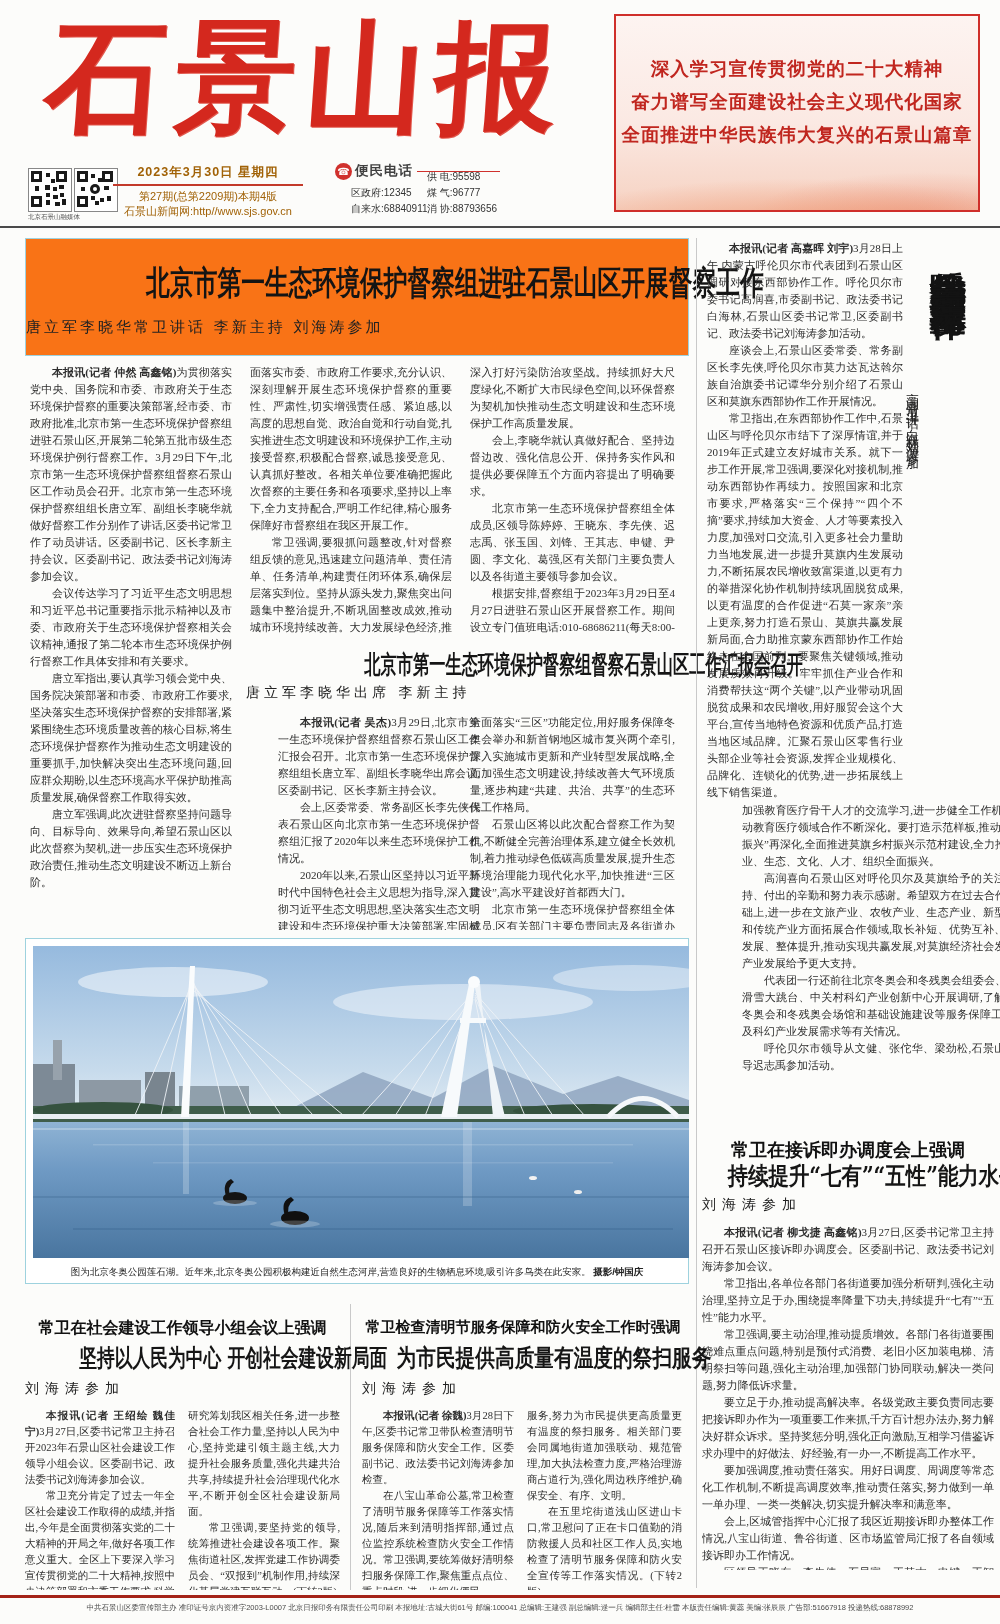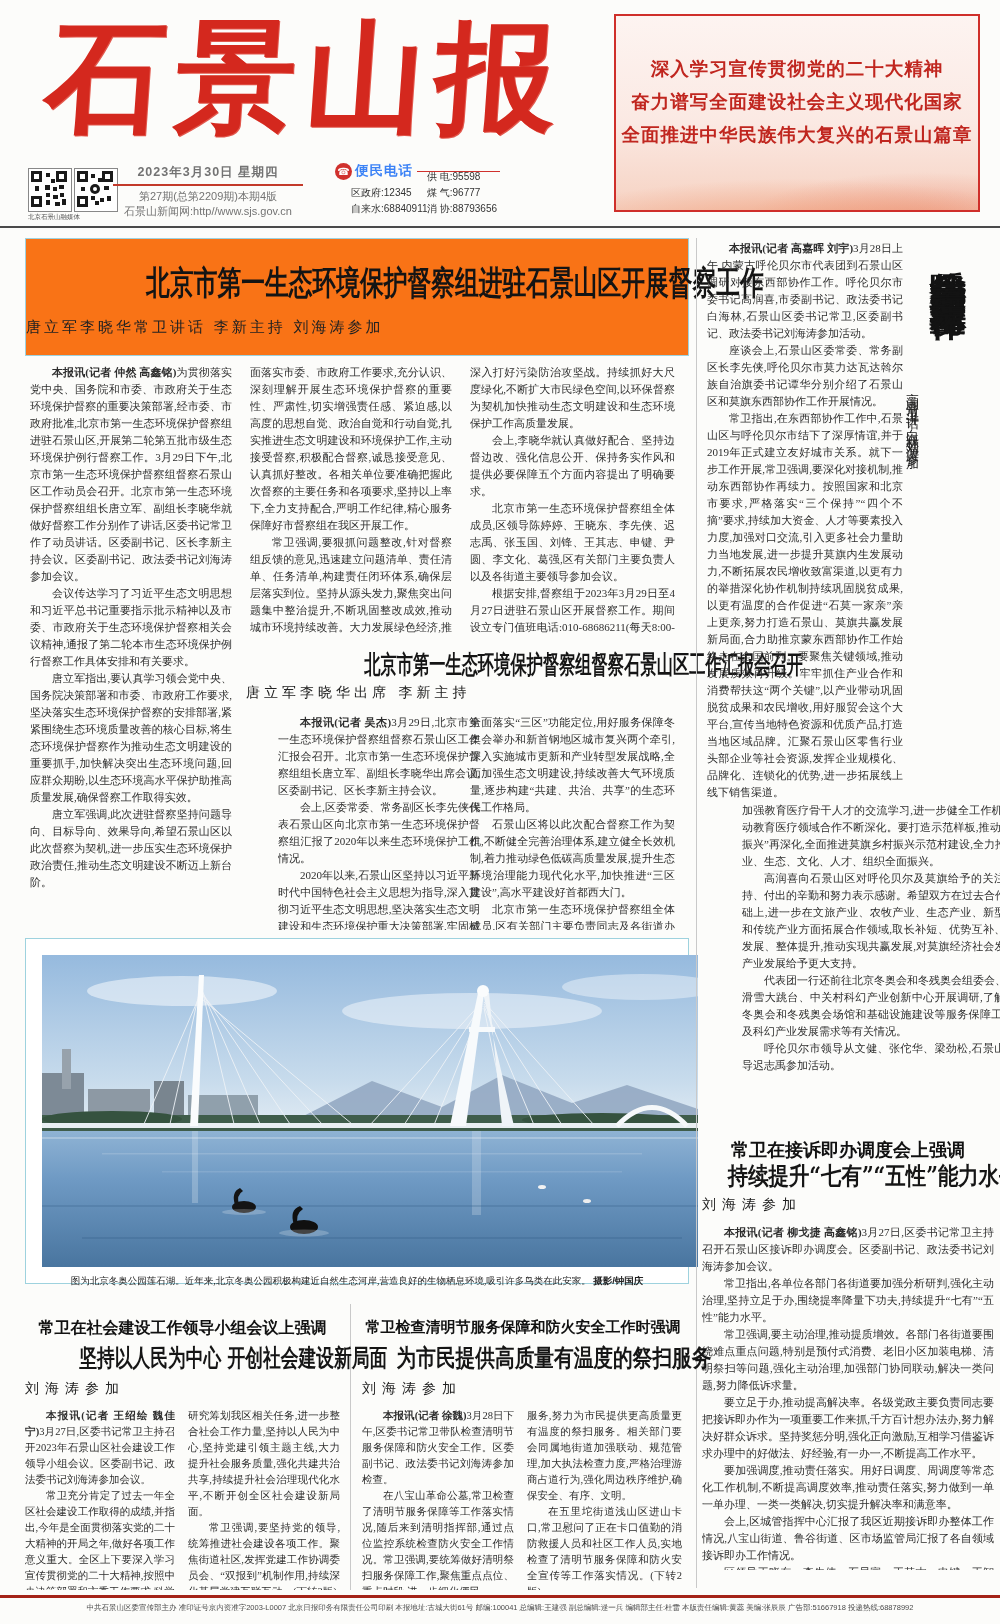--- a/index.html
+++ b/index.html
@@ -6,29 +6,29 @@
   .page{position:relative;width:1000px;height:1624px;margin:0 auto;background:#fcfcfa;overflow:hidden;
         font-family:"Liberation Sans",sans-serif;}
 
   
   .masthead{position:absolute;left:46px;top:2px;font-family:"DejaVu Serif",serif;font-weight:bold;
             font-size:120px;line-height:150px;color:#d4281e;letter-spacing:10px;transform:skewX(-4deg);
             text-shadow:1px 1px 0 #e2584d;}
   .qr{position:absolute;width:42px;height:42px;background:#fff;border:1px solid #888;}
   .qr svg{display:block;}
   .qr-caption{position:absolute;left:28px;top:213px;width:100px;font-size:6.5px;color:#555;}
-  .dateblock{position:absolute;left:113px;top:164px;width:190px;text-align:center;color:#737373;}
+  .dateblock{position:absolute;left:113px;top:164px;width:190px;text-align:center;color:#a16207;}
   .dateblock .d1{font-size:12.5px;letter-spacing:1px;font-weight:bold;}
   .dateblock .rule{height:2px;background:#c33a2a;margin:3px 0 3px 0;}
   .dateblock .d2,.dateblock .d3{font-size:11px;line-height:15px;}
   .hotline{position:absolute;left:335px;top:160px;width:165px;height:62px;color:#333;}
   .hotline .title-row{position:absolute;left:0;top:2px;display:flex;align-items:center;width:100%;}
   .phone-badge{display:inline-block;width:17px;height:17px;border-radius:50%;background:#d0312d;color:#fff;
                font-size:10px;line-height:17px;text-align:center;margin-right:3px;}
-  .hotline .title-txt{color:#3b82f6;font-weight:bold;font-size:13.5px;letter-spacing:1px;text-align:center;}
+  .hotline .title-txt{color:#404040;font-weight:bold;font-size:13.5px;letter-spacing:1px;text-align:center;}
   .hotline .title-line{flex:1;height:1px;background:#d0312d;margin-left:4px;}
   .hotline .hl-left{position:absolute;left:16px;top:25px;font-size:10px;line-height:16px;}
   .hotline .hl-right{position:absolute;left:92px;top:9px;font-size:10px;line-height:16px;}
   .banner{position:absolute;left:614px;top:14px;width:362px;height:194px;border:2px solid #cf2f2a;
           background:
             radial-gradient(ellipse 130% 55% at 50% 118%, rgba(238,142,100,.85), rgba(238,142,100,0) 62%),
             radial-gradient(ellipse 70% 35% at 85% 105%, rgba(230,110,80,.45), rgba(230,110,80,0) 70%),
             linear-gradient(180deg,#fdf4f1 0%,#fbe9e3 55%,#f6d2c2 100%);
           text-align:center;}
   .banner .bline{font-size:18.5px;font-weight:bold;color:#c0261f;line-height:33px;letter-spacing:1px;
@@ -50,21 +50,21 @@
   .vrule{position:absolute;width:1px;background:#c9c9c9;}
 
   
   .a1box{position:absolute;left:25px;top:238px;width:664px;height:118px;border:1px solid #9ed2de;
          background:#f97316;box-sizing:border-box;text-align:left;}
   .a1box .hl1{margin-top:22px;font-size:33px;font-family:"DejaVu Serif",serif;font-weight:bold;color:#141414;}
   .a1box .sub1{margin-top:12px;font-size:15px;letter-spacing:3px;font-family:"DejaVu Serif",serif;color:#222;}
 
   
   .photobox{position:absolute;left:25px;top:938px;width:664px;height:346px;border:1px solid #9ed2de;
-            box-sizing:border-box;background:#fff;padding:16px;}
+            box-sizing:border-box;background:#fff;padding:7px;}
   .caption{margin-top:4px;font-size:9.5px;color:#222;text-align:center;font-family:"Liberation Serif",serif;}
   .caption b{font-family:"Liberation Sans",sans-serif;}
 
   
   .vhead{position:absolute;writing-mode:vertical-rl;font-family:"DejaVu Serif",serif;font-weight:bold;color:#131313;}
   #a3head{left:940px;top:252px;height:625px;font-size:24px;letter-spacing:2px;transform:scaleX(1.5);
           transform-origin:100% 0;}
   #a3sub{left:903px;top:382px;height:330px;font-size:13px;letter-spacing:4px;writing-mode:vertical-rl;
          position:absolute;font-family:"DejaVu Serif",serif;color:#222;}
 

